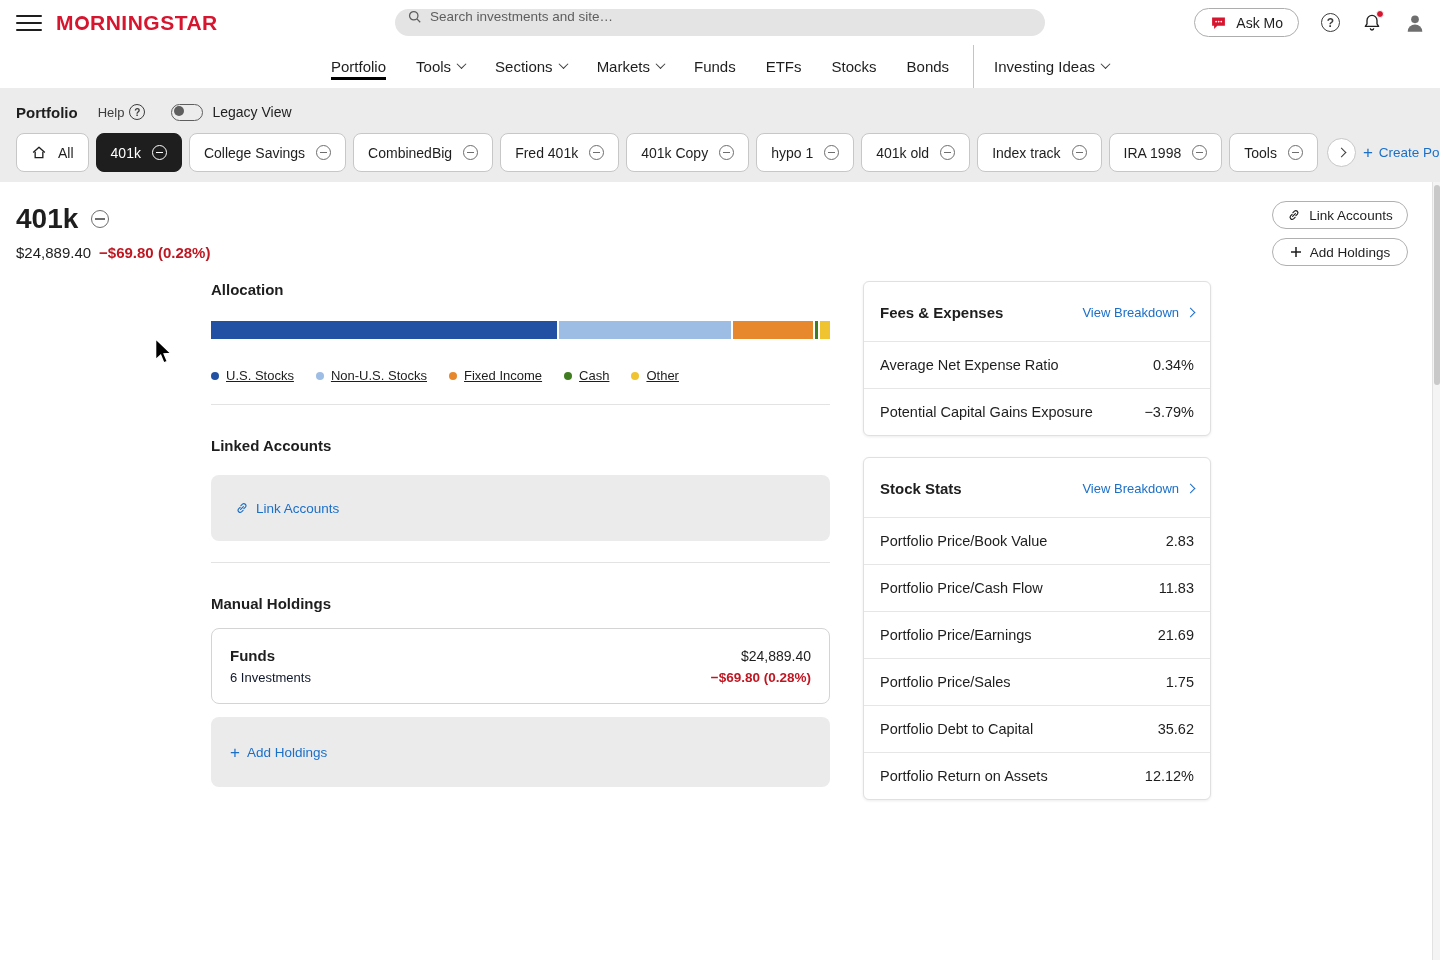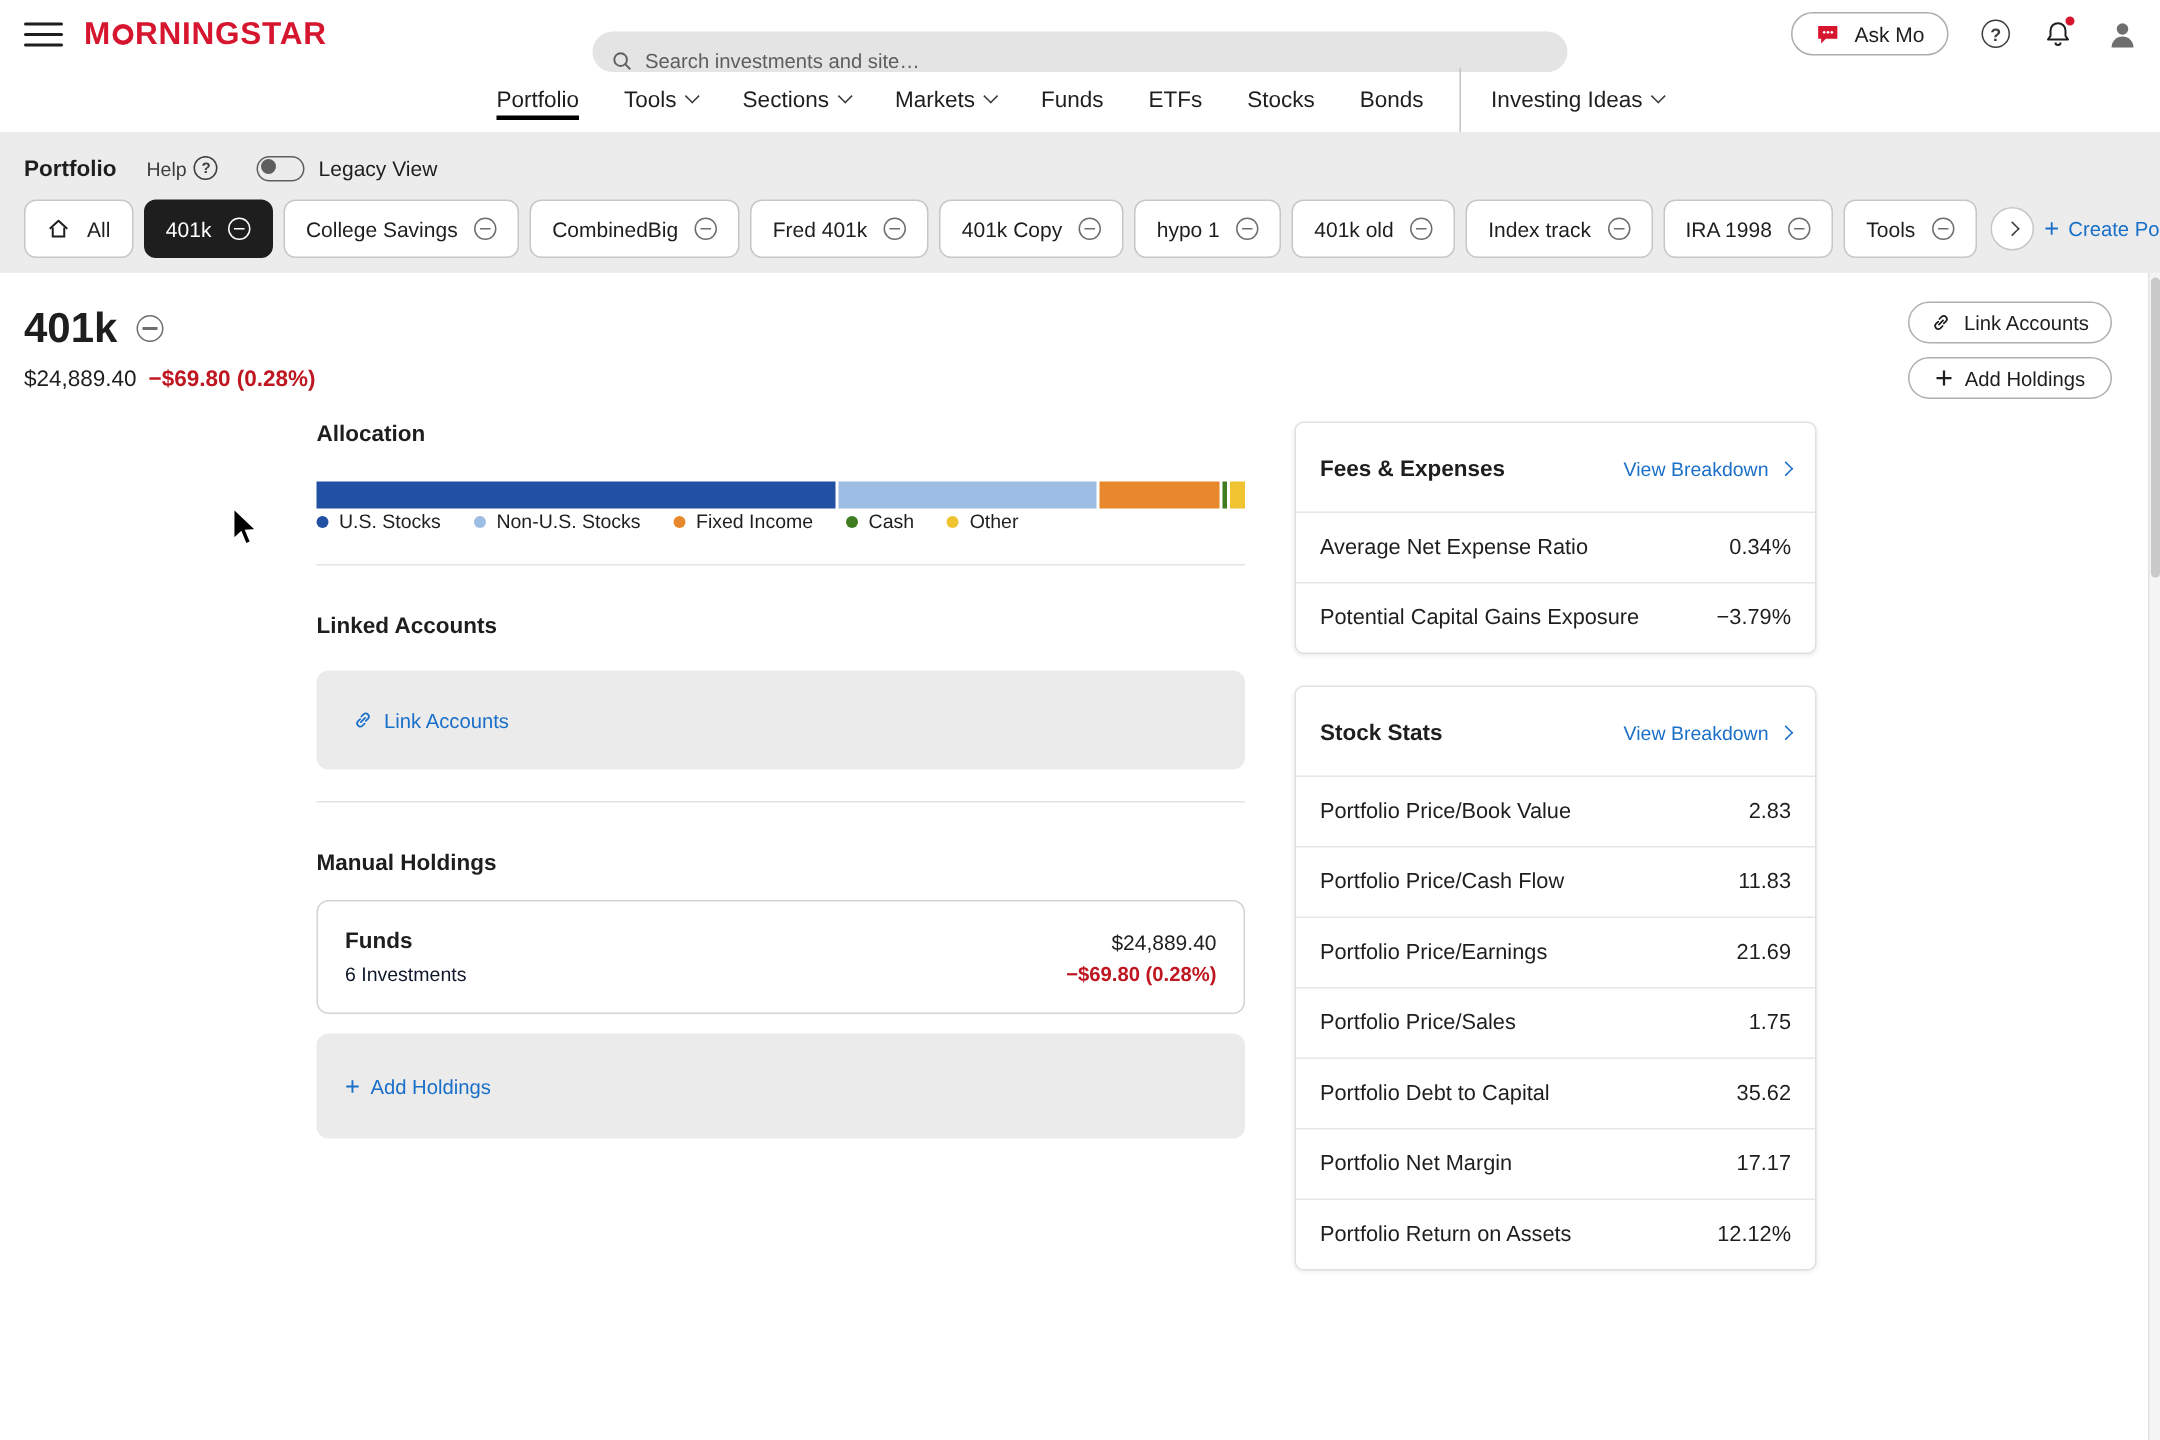--- a/index.html
+++ b/index.html
@@ -5,21 +5,21 @@
   * { box-sizing: border-box; margin: 0; padding: 0; }
   html,body { width:1440px; height:960px; overflow:hidden; }
   body { font-family:"Liberation Sans", sans-serif; background:#fff; color:#1e1e1e; position:relative; }
 
   
   .topbar { height:45px; background:#fff; position:relative; display:flex; align-items:center; padding:0 16px; }
   .hamburger { width:26px; height:20px; display:flex; flex-direction:column; justify-content:center; gap:5px; background:none; border:none; cursor:pointer; }
   .hamburger span { display:block; height:2px; background:#1e1e1e; border-radius:1px; }
   .logo { margin-left:14px; font-weight:bold; font-size:21px; color:#d6152f; letter-spacing:.5px; display:flex; align-items:center; white-space:nowrap; }
   .logo .o-ring { display:inline-block; width:14px; height:14px; border:3.5px solid #d6152f; border-radius:50%; margin:0 1px; }
-  .search { position:absolute; left:395px; top:21px; width:650px; height:27px; background:#e4e4e4; border-radius:14px; display:flex; align-items:flex-end; padding:0 12px; gap:8px; }
+  .search { position:absolute; left:395px; top:9px; width:650px; height:27px; background:#e4e4e4; border-radius:14px; display:flex; align-items:flex-start; padding:0 12px; gap:8px; }
   .search input { flex:1; border:none; background:transparent; outline:none; font-size:13.5px; color:#333; font-family:inherit; }
   .search input::placeholder { color:#5e5e5e; }
   .top-right { position:absolute; right:14px; top:0; height:45px; display:flex; align-items:center; gap:22px; }
   .askmo { height:29px; border:1px solid #adadad; border-radius:15px; background:#fff; display:flex; align-items:center; gap:9px; padding:0 15px; font-size:14px; color:#1e1e1e; cursor:pointer; font-family:inherit; }
   .icon-btn { background:none; border:none; cursor:pointer; position:relative; display:flex; align-items:center; }
   .qmark { width:19px; height:19px; border:1.6px solid #3c3c3c; border-radius:50%; display:flex; align-items:center; justify-content:center; font-size:12px; font-weight:bold; color:#3c3c3c; }
   .qmark::after { content:"?"; }
   .bell-dot { position:absolute; top:-2px; right:-2px; width:8px; height:8px; background:#d6152f; border:1.5px solid #fff; border-radius:50%; }
 
   
@@ -64,21 +64,21 @@
   .tab.active { border-bottom-color:#000; font-weight:normal; }
   .tab .chev-down { width:6px; height:6px; }
 
   .content { display:flex; padding:20px 0 0 211px; gap:33px; }
   .left-col { width:619px; }
   .right-col { width:348px; }
 
   .sec-title { font-size:15px; font-weight:bold; }
   .alloc-bar { margin-top:23px; display:flex; height:18px; gap:2px; }
   .alloc-seg { flex-basis:0; }
-  .legend { margin-top:1px; display:flex; gap:22px; align-items:center; }
+  .legend { margin-top:29px; display:flex; gap:22px; align-items:center;text-decoration:underline; }
   .legend-item { display:flex; align-items:center; gap:7px; font-size:13px; cursor:default; }
   .legend-dot { width:8px; height:8px; border-radius:50%; flex:none; }
   .divider { margin-top:21px; border-top:1px solid #e3e3e3; }
   .left-col section { margin-top:32px; }
   .gray-box { margin-top:21px; height:66px; background:#ebebeb; border-radius:8px; display:flex; align-items:center; padding:0 24px; }
   .blue-link { color:#1a6fc9; font-size:13.5px; display:flex; align-items:center; gap:7px; cursor:pointer; background:none; border:none; font-family:inherit; }
   .holding-card { margin-top:16px; border:1px solid #d4d4d4; border-radius:8px; background:#fff; height:76px; display:flex; justify-content:space-between; align-items:center; padding:0 18px; cursor:pointer; }
   .holding-name { font-size:15px; font-weight:bold; }
   .holding-sub { margin-top:6px; font-size:13px; color:#0f172a; }
   .holding-right { text-align:right; }
@@ -452,24 +452,20 @@
             <div class="card-row">
               <span class="row-label">Portfolio Price/Sales</span>
               <span class="row-value">1.75</span>
             </div>
 
             <div class="card-row">
               <span class="row-label">Portfolio Debt to Capital</span>
               <span class="row-value">35.62</span>
             </div>
 
-            <div class="card-row">
-              <span class="row-label">Portfolio Net Margin</span>
-              <span class="row-value">17.17</span>
-            </div>
 
             <div class="card-row">
               <span class="row-label">Portfolio Return on Assets</span>
               <span class="row-value">12.12%</span>
             </div>
           </div>
       </div>
     </div>
   </div>
 </main>

